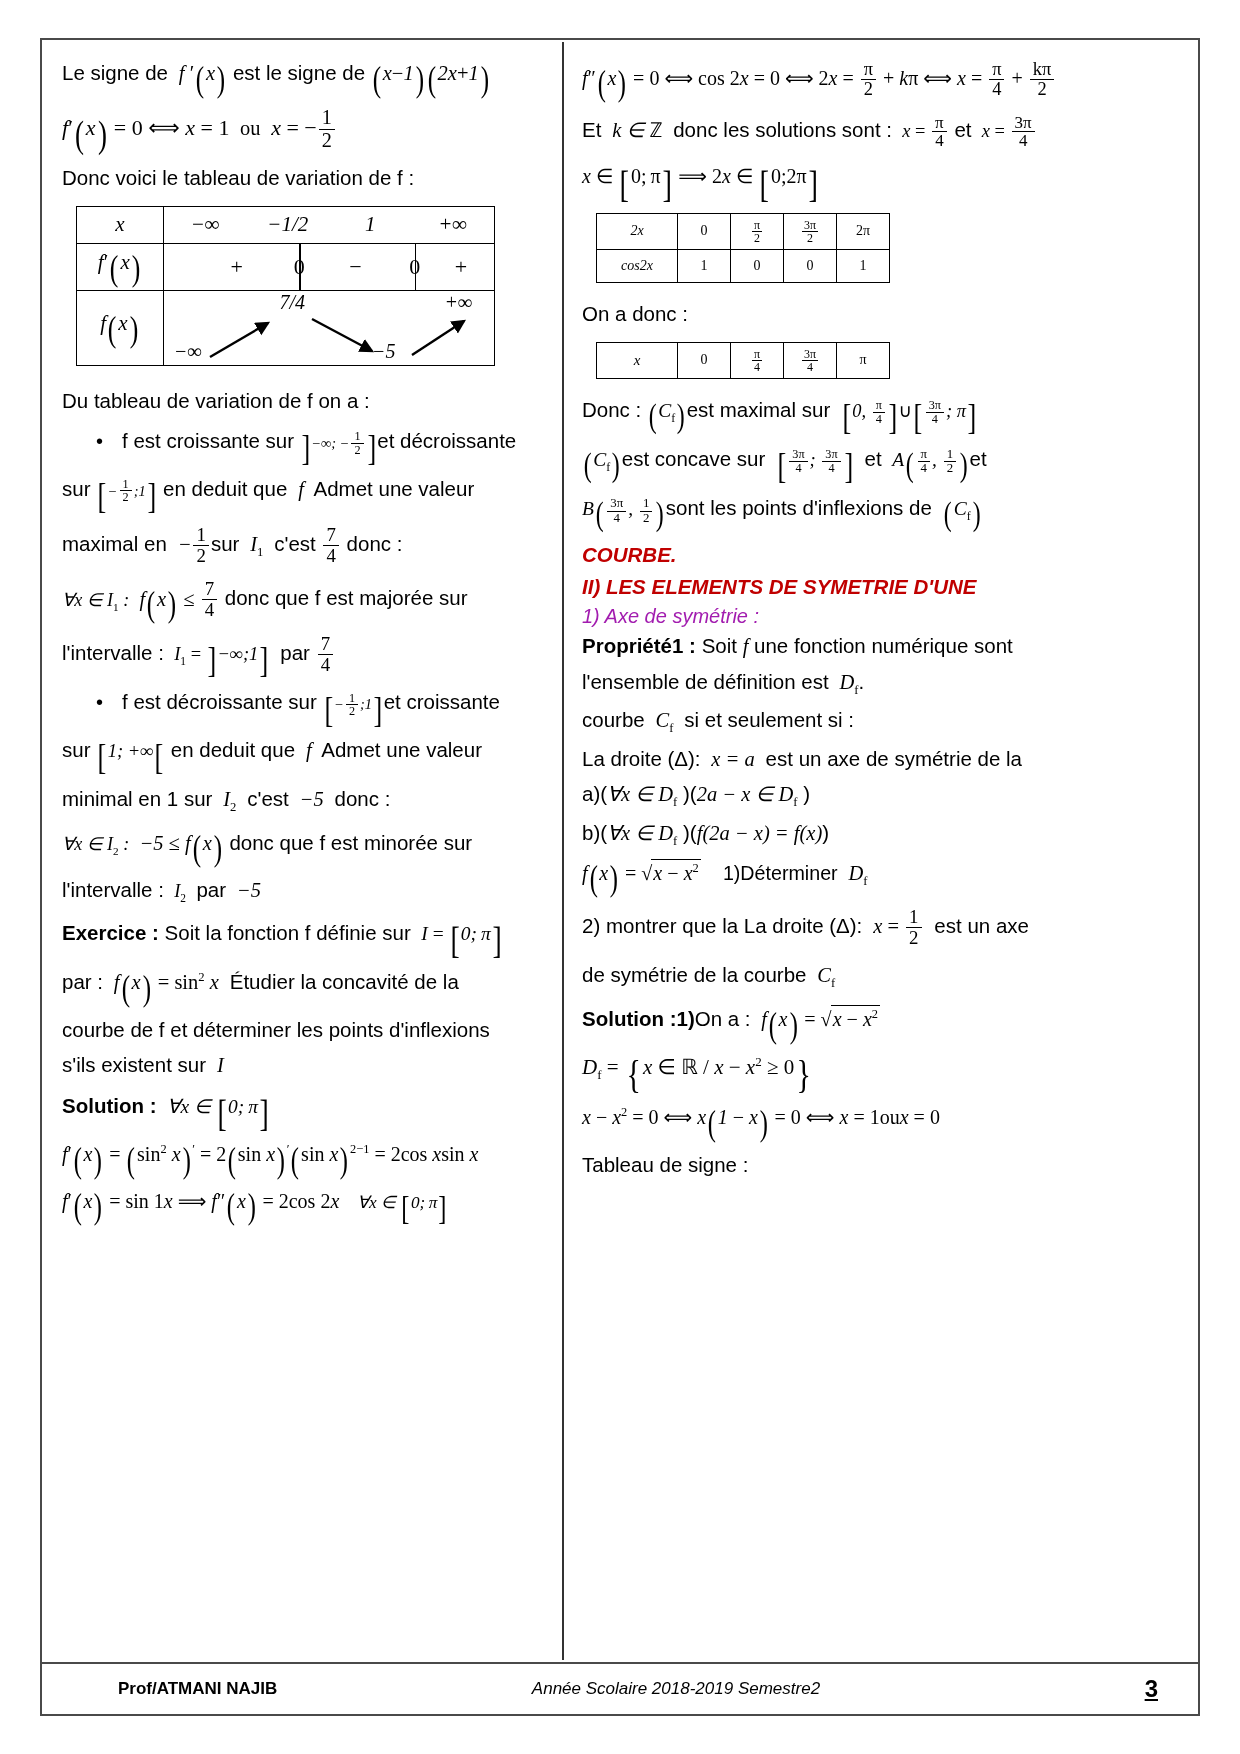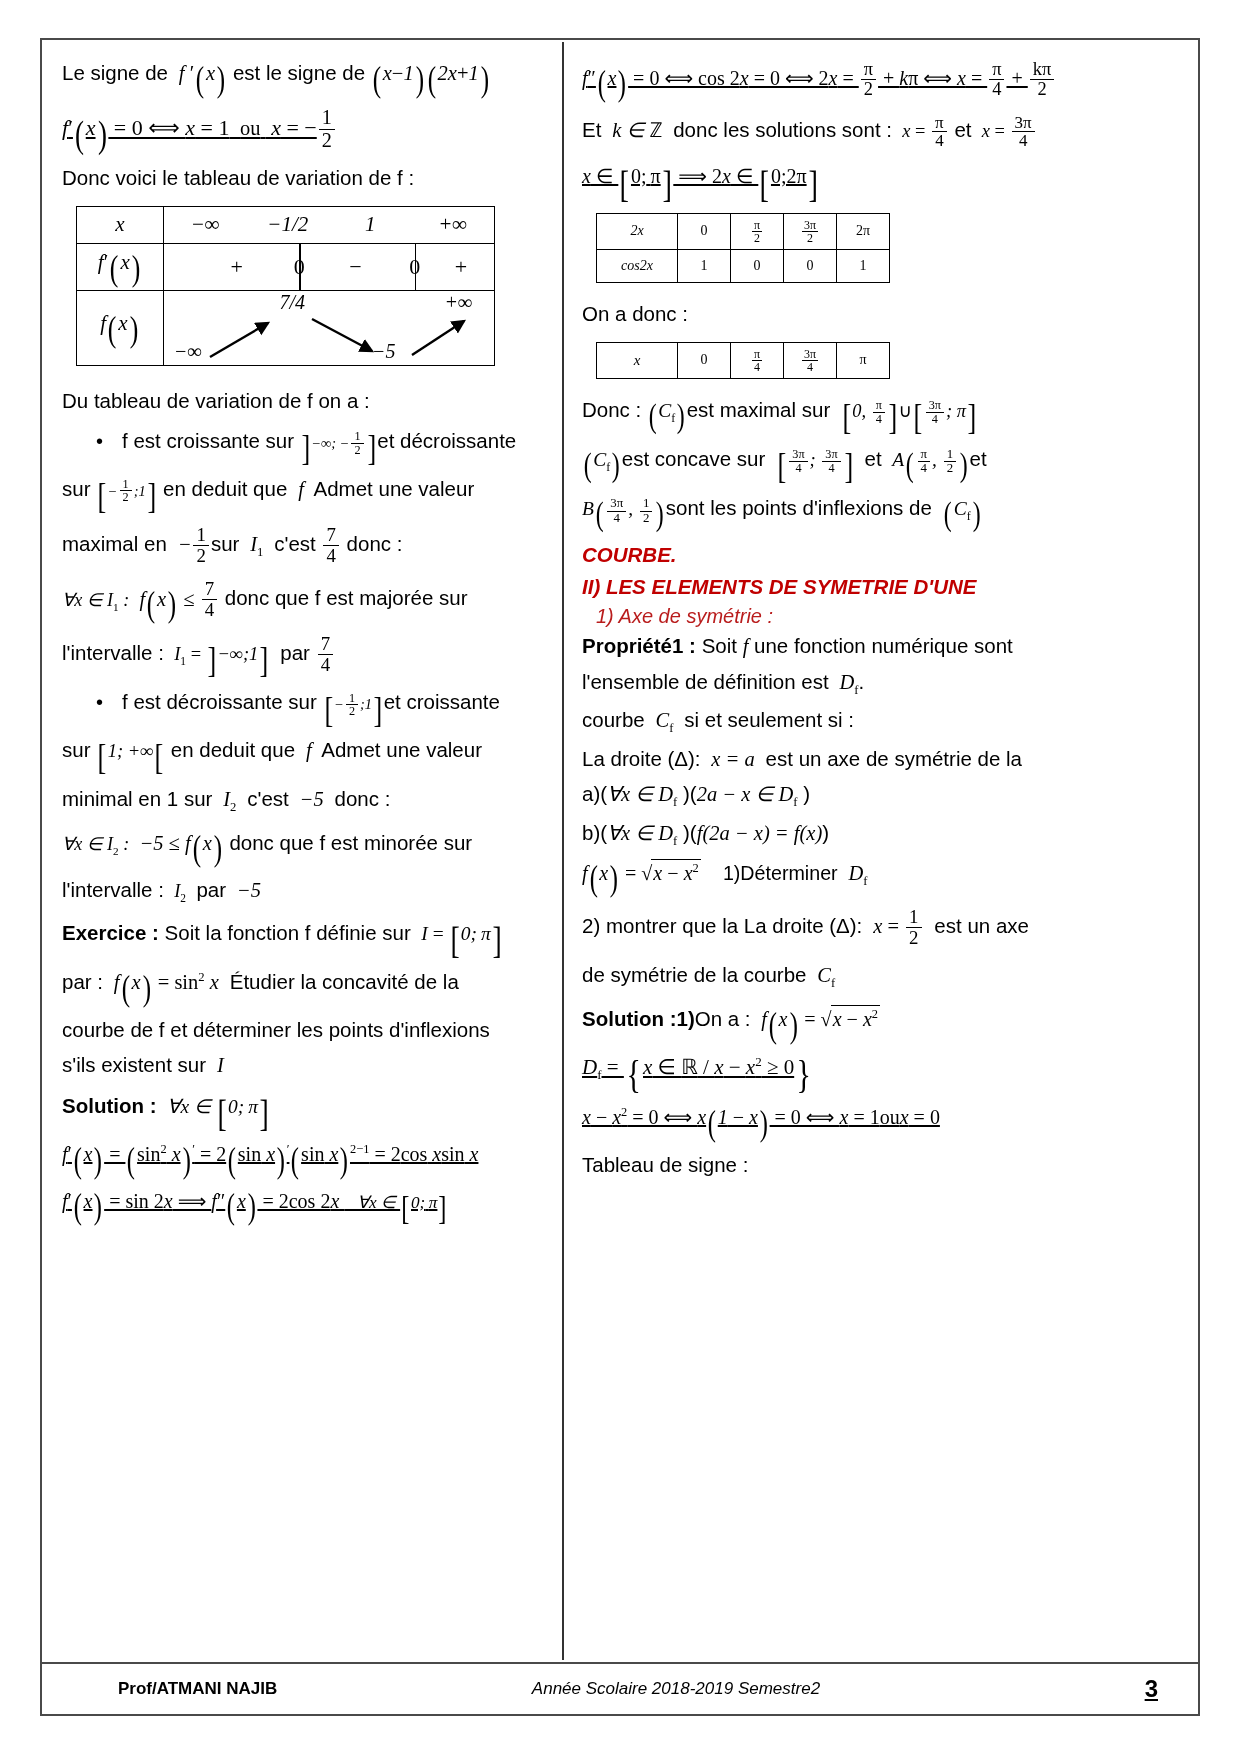--- a/index.html
+++ b/index.html
@@ -57,21 +57,20 @@
     margin: 0 0 14px 0;
   }
   .txt.tight { margin-bottom: 9px; }
   .mathline {
     font-family: "Liberation Serif", serif;
     font-style: italic;
     font-size: 22px;
     margin: 0 0 14px 0;
     line-height: 1.25;
     color: #000;
-    text-decoration: underline;
   }
   .mi {
     font-family: "Liberation Serif", serif;
     font-style: italic;
   }
   .mu {
     font-family: "Liberation Serif", serif;
     font-style: normal;
   }
   .op { font-style: normal; font-family: "Liberation Serif", serif; }
@@ -124,25 +123,25 @@
   b.bold { font-weight: bold; margin-top: 48px; }
   .red-head {
     color: #c00000;
     font-weight: bold;
     font-style: italic;
     font-size: 20.5px;
     line-height: 1.30;
     margin: 4px 0 2px 0;
   }
   .red-sub {
-    color: #b91c1c;
+    color: #a21caf;
     font-style: italic;
     font-size: 20px;
     line-height: 1.3;
-    margin: 0 0 4px 14px;
+    margin: 0 0 4px 0;
   }
 
   
   table.vtab {
     border-collapse: collapse;
     font-family: "Liberation Serif", serif;
     margin: 6px 0 22px 14px;
     background: #fff;
   }
   table.vtab td {
@@ -437,21 +436,21 @@
       <p class="txt">
         <b class="bold">Solution :</b>
         <span class="mi" style="font-size:0.95em">&nbsp;∀x ∈ <span class="brk">[</span>0;<span class="mu"> </span>π<span class="brk">]</span></span>
       </p>
 
       <p class="mathline" style="font-size:20px">
         f<span class="op">′</span><span class="pr">(</span>x<span class="pr">)</span><span class="op"> = </span><span class="pr">(</span><span class="op">sin</span><sup>2</sup> x<span class="pr">)</span><sup><span class="op">′</span></sup><span class="op"> = 2</span><span class="pr">(</span><span class="op">sin</span> x<span class="pr">)</span><sup><span class="op">′</span></sup><span class="pr">(</span><span class="op">sin</span> x<span class="pr">)</span><sup>2−1</sup><span class="op"> = 2</span><span class="op">cos</span> x<span class="op">sin</span> x
       </p>
 
       <p class="mathline" style="font-size:20px">
-        f<span class="op">′</span><span class="pr">(</span>x<span class="pr">)</span><span class="op"> = sin 2</span>x<span class="op"> ⟹ </span>f<span class="op">″</span><span class="pr">(</span>x<span class="pr">)</span><span class="op"> = 2cos 2</span>x
+        f<span class="op">′</span><span class="pr">(</span>x<span class="pr">)</span><span class="op"> = sin 1</span>x<span class="op"> ⟹ </span>f<span class="op">″</span><span class="pr">(</span>x<span class="pr">)</span><span class="op"> = 2cos 2</span>x
         <span style="font-size:0.86em">&nbsp;&nbsp;&nbsp;∀x ∈ <span class="brk">[</span>0;<span class="mu"> </span>π<span class="brk">]</span></span>
       </p>
 
     </div>
 
     <div class="col col-right">
 
       <p class="mathline" style="font-size:20px">
         f<span class="op">″</span><span class="pr">(</span>x<span class="pr">)</span><span class="op"> = 0 ⟺ cos 2</span>x<span class="op"> = 0 ⟺ 2</span>x<span class="op"> = </span><span class="frac"><span class="num">π</span><span class="den">2</span></span><span class="op"> + </span>k<span class="op">π ⟺ </span>x<span class="op"> = </span><span class="frac"><span class="num">π</span><span class="den">4</span></span><span class="op"> + </span><span class="frac"><span class="num">k<span class="op">π</span></span><span class="den">2</span></span>
       </p>

